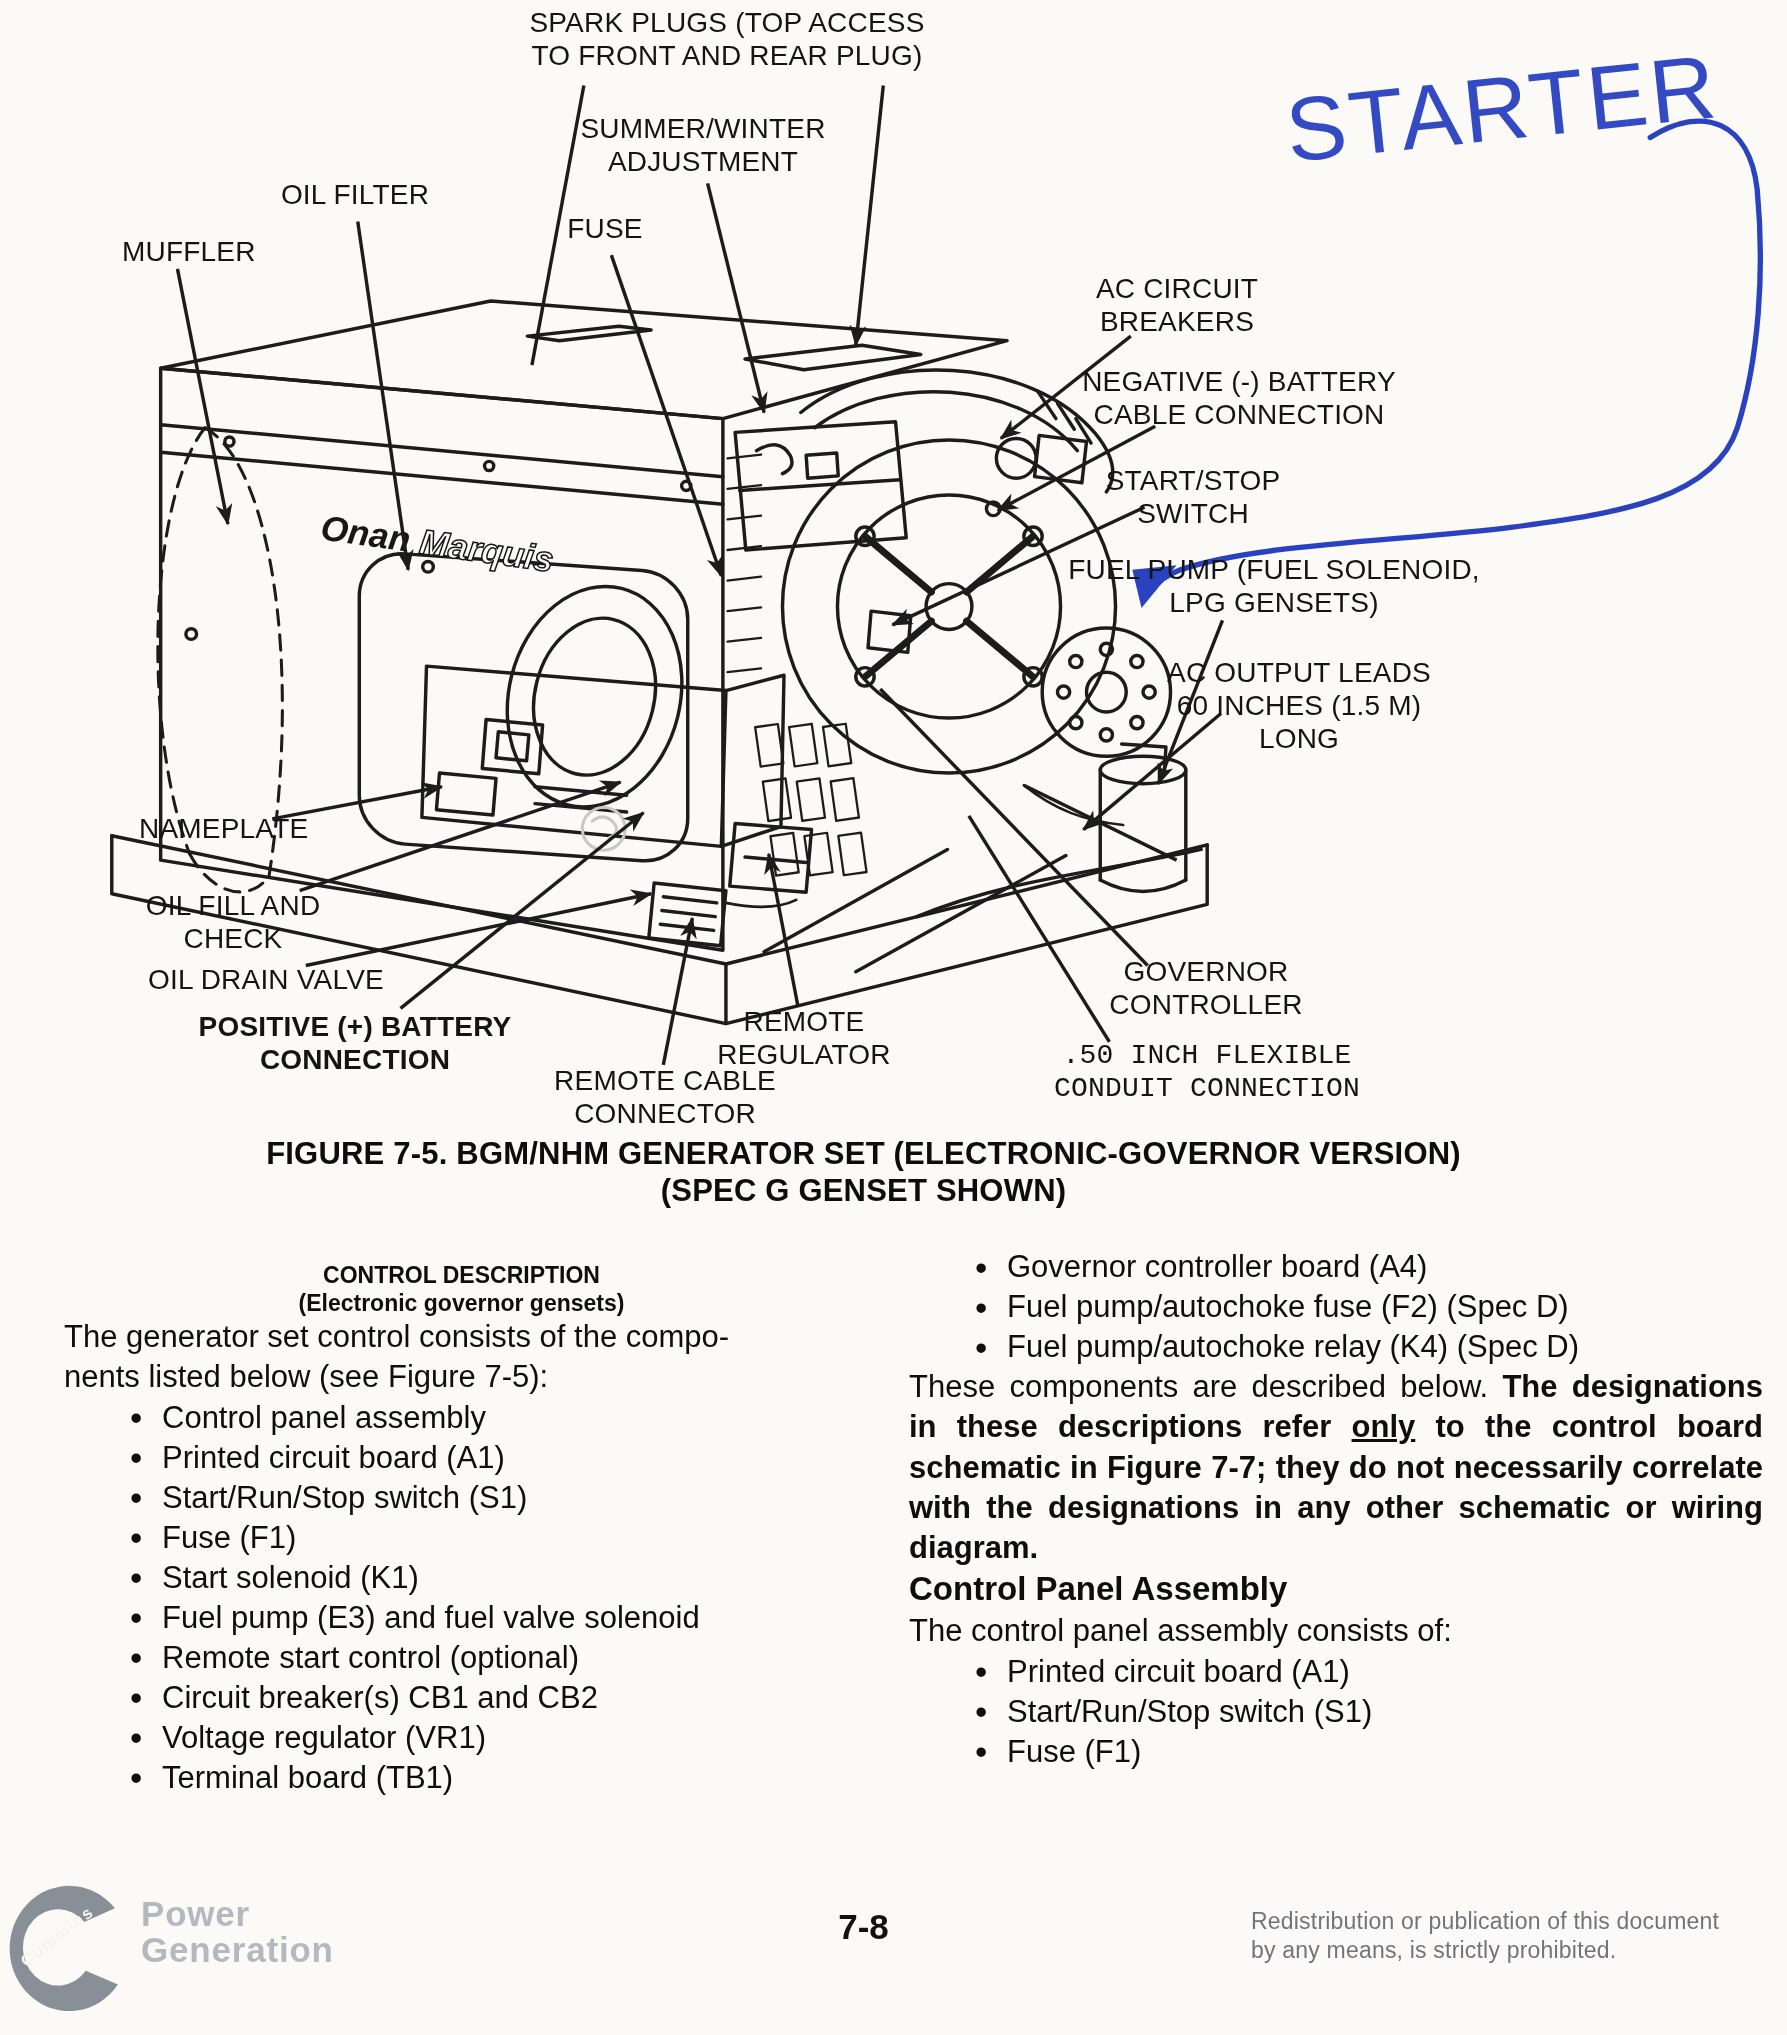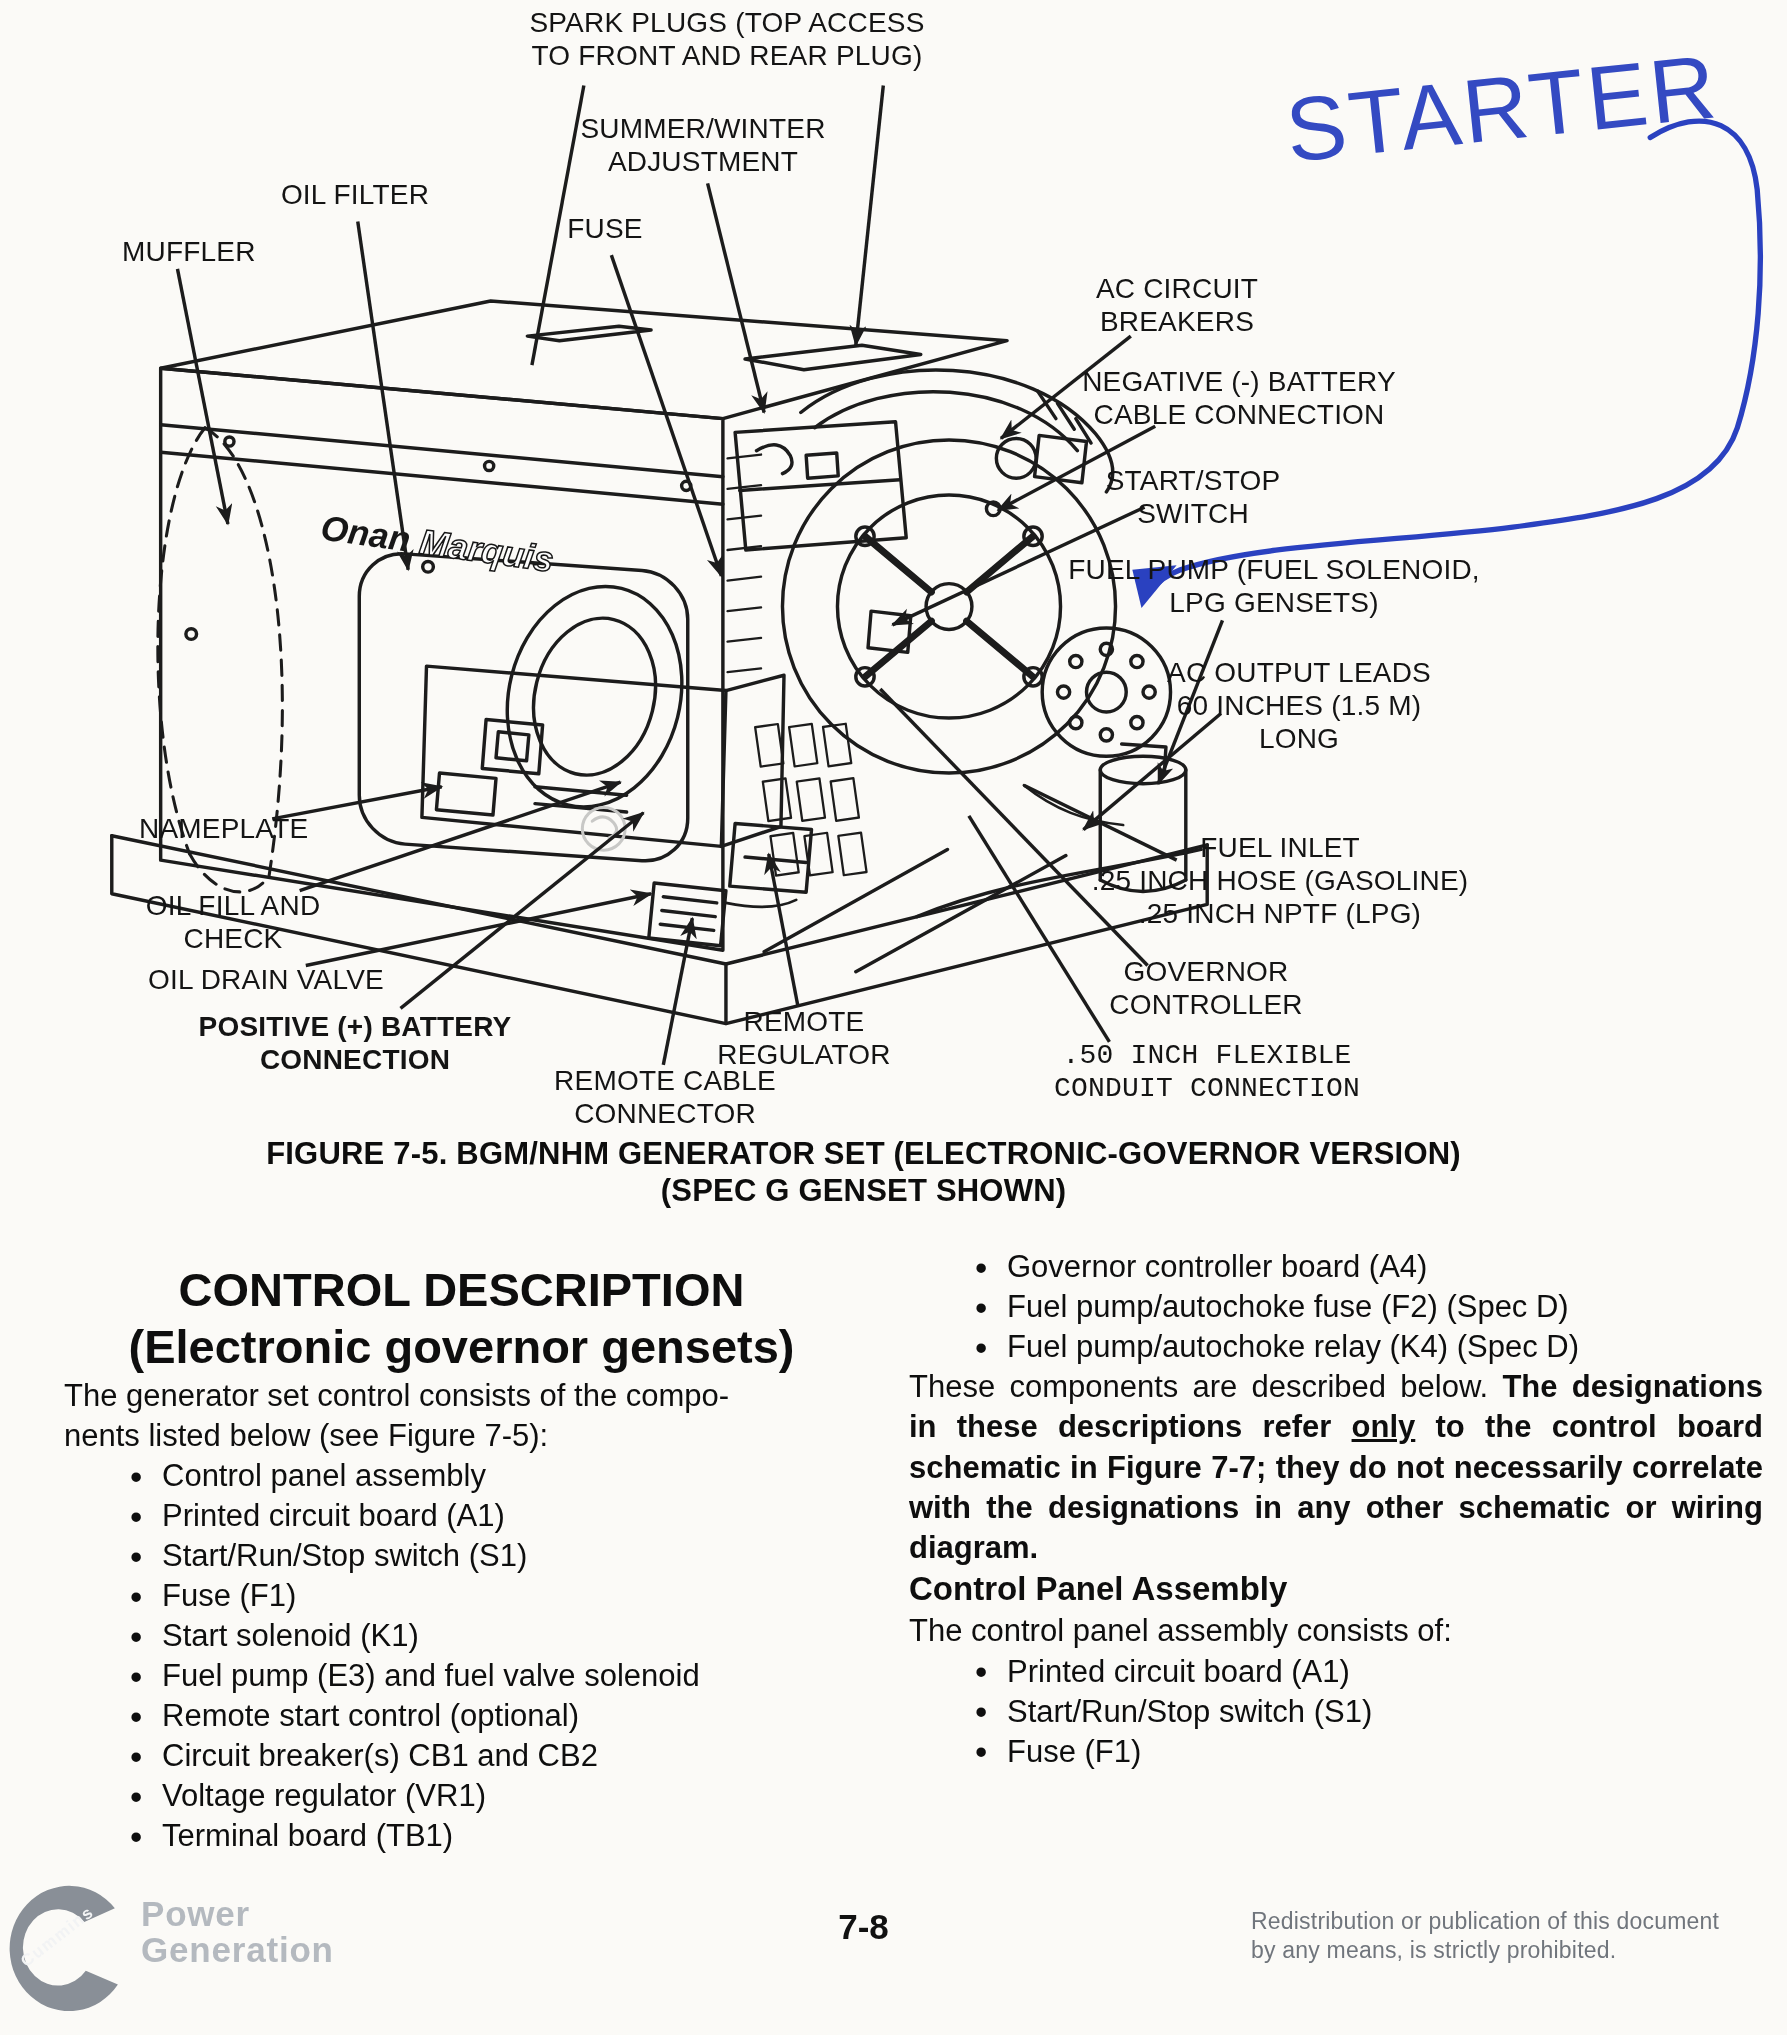--- a/index.html
+++ b/index.html
@@ -14,21 +14,21 @@
   .dlabel.ctr{transform:translateX(-50%);}
   .dlabel.lft{text-align:left;}
 
   
   .caption{position:absolute;left:46px;top:1135px;width:1635px;text-align:center;
            font-weight:bold;font-size:31px;line-height:1.2;color:#0d0d0d;letter-spacing:0.2px;}
 
   
   .colL{position:absolute;left:64px;top:1261px;width:795px;color:#0e0e0e;}
   .colR{position:absolute;left:909px;top:1247px;width:854px;color:#0e0e0e;}
-  .h-main{font-size:47px;font-weight:bold;text-align:center;line-height:1.22;margin:0;}
+  .h-main{font-size:23px;font-weight:bold;text-align:center;line-height:1.22;margin:0;}
   p.body{font-size:31px;line-height:1.3;margin:0;}
   .mt36{margin-top:27.5px;} .mt28{margin-top:21.4px;} .mt40{margin-top:31px;} .mt46{margin-top:35px;}
   ul.blist{list-style:none;margin:0;padding:0 0 0 66px;}
   ul.blist.ind2{padding-left:66px;}
   ul.blist li{font-size:31px;line-height:1.29;padding-left:32px;position:relative;}
   ul.blist li::before{content:"\2022";position:absolute;left:0;top:-2.3px;font-size:35px;color:#0e0e0e;}
   .bold{font-weight:bold;} .ul{text-decoration:underline;}
   .just{text-align:justify;}
 
   
@@ -252,23 +252,20 @@
 BREAKERS</div>
   <div class="dlabel ctr" style="left:1239px;top:365px;">NEGATIVE (-) BATTERY
 CABLE CONNECTION</div>
   <div class="dlabel ctr" style="left:1193px;top:464px;">START/STOP
 SWITCH</div>
   <div class="dlabel ctr" style="left:1274px;top:553px;">FUEL PUMP (FUEL SOLENOID,
 LPG GENSETS)</div>
   <div class="dlabel ctr" style="left:1299px;top:656px;">AC OUTPUT LEADS
 60 INCHES (1.5 M)
 LONG</div>
-  <div class="dlabel ctr" style="left:1280px;top:831px;">FUEL INLET
-.25 INCH HOSE (GASOLINE)
-.25 INCH NPTF (LPG)</div>
   <div class="dlabel ctr" style="left:1206px;top:955px;">GOVERNOR
 CONTROLLER</div>
   <div class="dlabel ctr" style="left:1207px;top:1039px;font-family:Liberation Mono, monospace;">.50 INCH FLEXIBLE
 CONDUIT CONNECTION</div>
   <div class="dlabel lft" style="left:139px;top:812px;">NAMEPLATE</div>
   <div class="dlabel ctr" style="left:233px;top:889px;">OIL FILL AND
 CHECK</div>
   <div class="dlabel lft" style="left:148px;top:963px;">OIL DRAIN VALVE</div>
   <div class="dlabel ctr" style="left:355px;top:1010px;font-weight:bold;">POSITIVE (+) BATTERY
 CONNECTION</div>

